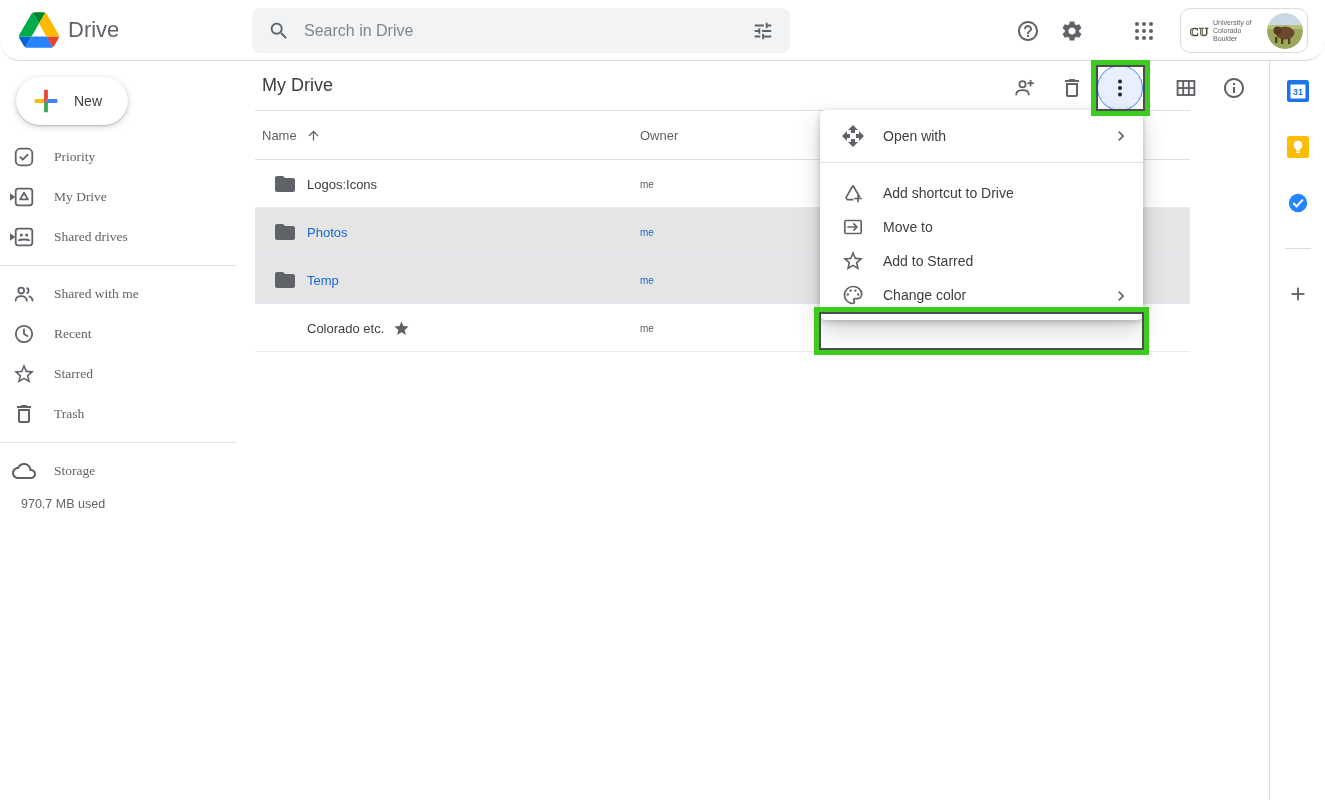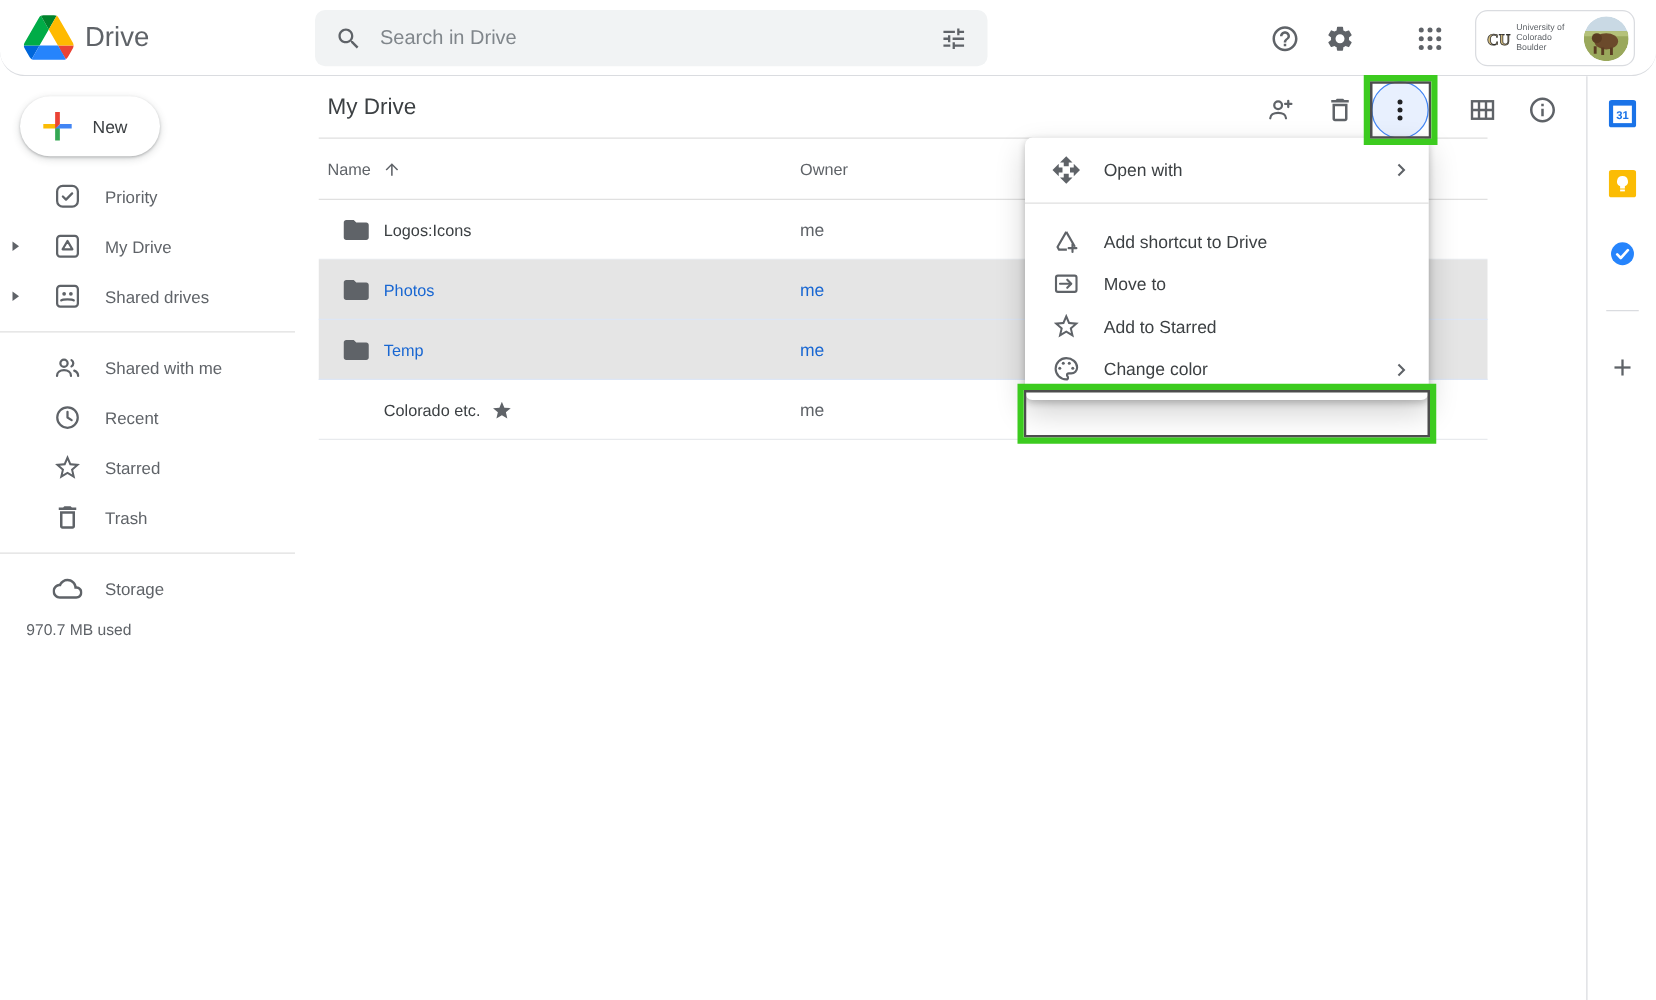--- a/index.html
+++ b/index.html
@@ -27,22 +27,22 @@
   .org-text { font-size:7px; line-height:8px; color:#5f6368; width:62px; }
   .avatar { width:36px; height:36px; border-radius:50%; overflow:hidden; flex:none; }
   
   .sidebar { position:absolute; top:61px; left:0; width:236px; bottom:0; background:#fff; }
   .new-btn { position:absolute; left:16px; top:16px; height:48px; border-radius:24px;
              background:#fff; display:flex; align-items:center; gap:11px; padding:0 26px 0 13px;
              box-shadow:0 1px 2px rgba(60,64,67,.3), 0 2px 6px 1px rgba(60,64,67,.15);
              cursor:pointer; }
   .new-btn span { font-size:14px; font-weight:500; color:#3c4043; }
   .side-items { position:absolute; top:76px; left:0; right:0; }
-  .side-item { height:40px; display:flex; align-items:center; padding-left:42px;
-               position:relative; cursor:pointer; }
+  .side-item { height:40px; display:flex; align-items:center; padding-left:12px;
+               position:relative; cursor:pointer;font-family:Liberation Serif, serif; }
   .side-item .lbl { margin-left:18px; font-size:13.5px; font-weight:500; color:#5f6368; }
   .side-item .caret { position:absolute; left:7px; top:15px; }
   .side-div { height:1px; background:#e0e0e0; margin:8px 0; }
   .storage-used { padding-left:21px; font-size:12.5px; color:#5f6368; margin-top:6px; }
   
   .main { position:absolute; top:61px; left:236px; width:1033px; bottom:0; background:#fff; }
   .page-title { position:absolute; left:26px; top:14px; font-size:18px; color:#3c4043; }
   .action-icon { position:absolute; top:15px; width:24px; height:24px; cursor:pointer; }
   .more-circle { position:absolute; left:861px; top:4px; width:46px; height:46px;
                  border-radius:50%; background:#e8f0fe; border:1px solid #4285f4;
@@ -51,21 +51,21 @@
   .list-header { height:50px; position:relative; display:flex; align-items:center;
                  border-top:1px solid #e0e0e0; border-bottom:1px solid #e0e0e0;
                  font-size:13px; font-weight:500; color:#5f6368; }
   .col-name { margin-left:7px; display:flex; align-items:center; gap:9px; cursor:pointer; }
   .col-owner { position:absolute; left:385px; }
   .file-row { height:48px; position:relative; border-bottom:1px solid #e8eaed; cursor:pointer; }
   .row-icon { position:absolute; left:18px; top:12px; }
   .row-name { position:absolute; left:52px; top:0; height:48px; display:flex; align-items:center;
               gap:9px; font-size:13px; font-weight:500; color:#3c4043; }
   .row-owner { position:absolute; left:385px; top:0; height:48px; display:flex; align-items:center;
-               font-size:14px; color:#5f6368; }
+               font-size:10px; color:#5f6368; }
   .file-row.selected { background:#e5e5e5; border-bottom-color:#dde6f5; }
   .file-row.selected .row-name, .file-row.selected .row-owner { color:#1967d2; }
   .doc-icon { width:23px; height:25px; border-radius:3px; background-color:#1a73e8;
               background-image:linear-gradient(#fff,#fff),linear-gradient(#fff,#fff),linear-gradient(#fff,#fff);
               background-repeat:no-repeat;
               background-size:13px 2.5px,13px 2.5px,8px 2.5px;
               background-position:5px 7px,5px 12px,5px 17px; }
   
   .context-menu { position:absolute; left:820px; top:110px; width:323px; background:#fff;
                   border-radius:6px; padding:8px 0;

